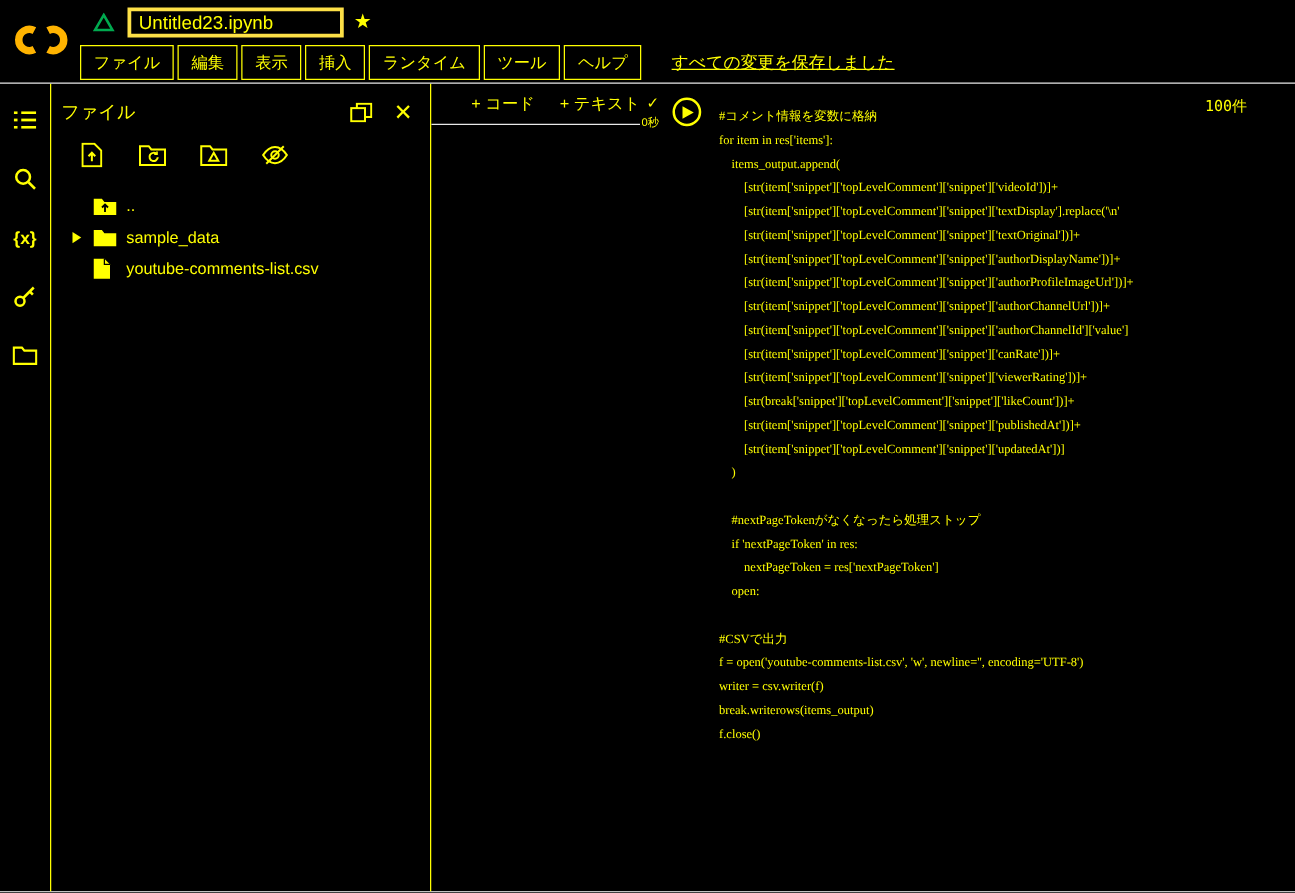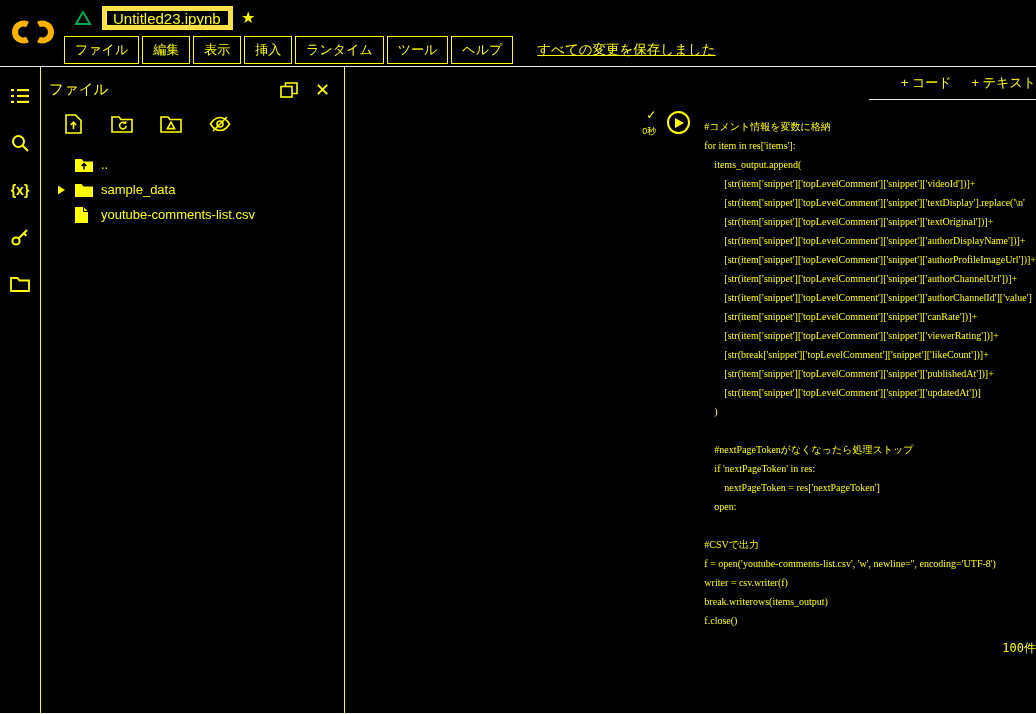--- a/index.html
+++ b/index.html
@@ -5,21 +5,21 @@
   * { margin:0; padding:0; box-sizing:border-box; }
   html,body { background:#000; }
   body { width:1036px; height:714px; overflow:hidden; font-family:"Liberation Sans",sans-serif; }
   .app { position:relative; width:1036px; height:714px; background:#000; color:#ffff00; border-bottom:1px solid #ffffff; }
 
   
   .header { position:relative; height:67px; border-bottom:1px solid #e8e8e8; }
   .logo-btn { position:absolute; left:10px; top:17px; cursor:pointer; }
   .header-top { position:absolute; left:72px; top:6px; display:flex; align-items:center; gap:8px; }
   .drive-btn { display:flex; align-items:center; justify-content:center; width:22px; height:22px; cursor:pointer; }
-  .title-input { width:131px; height:24px; background:transparent; border:5px solid #fde047; color:#ffff00; font-size:15px; padding:1px 6px; font-family:"Liberation Sans",sans-serif; }
+  .title-input { width:173px; height:24px; background:transparent; border:3px solid #fde047; color:#ffff00; font-size:15px; padding:1px 6px; font-family:"Liberation Sans",sans-serif; }
   .star { font-size:16px; color:#ffff00; cursor:pointer; line-height:1; }
   .menu-row { position:absolute; left:64px; top:36px; display:flex; gap:3px; align-items:center; }
   .menu-item { border:1px solid #ffff00; padding:4px 10px; font-size:13px; color:#ffff00; white-space:nowrap; cursor:pointer; background:#000; }
   .save-status { margin-left:21px; font-size:13.5px; color:#ffff00; text-decoration:underline; white-space:nowrap; cursor:pointer; }
 
   
   .bodyrow { display:flex; height:646px; }
 
   
   .rail { width:41px; border-right:1px solid #ffff00; display:flex; flex-direction:column; align-items:center; padding-top:18px; gap:25px; flex-shrink:0; }
@@ -35,21 +35,21 @@
   .close-x { font-size:18px; color:#ffff00; line-height:1; }
   .panel-toolbar { display:flex; align-items:center; gap:25px; padding:6px 0 0 20px; }
   .tool-btn { cursor:pointer; display:flex; align-items:center; justify-content:center; width:24px; height:22px; }
   .tree { margin-top:17px; }
   .tree-row { display:flex; align-items:center; height:25px; padding-left:16px; cursor:pointer; }
   .chev-slot { width:17px; display:flex; align-items:center; }
   .tree-icon { width:22px; display:flex; align-items:center; }
   .tree-label { font-size:13px; color:#ffff00; margin-left:5px; white-space:nowrap; }
 
   
-  .main { flex:1; display:flex; flex-direction:column; overflow:hidden;align-items:flex-end; }
+  .main { flex:1; display:flex; flex-direction:row; overflow:hidden; }
   .cell-toolbar { height:33px; border-bottom:1px solid #e8e8e8; display:flex; align-items:center; gap:20px; padding-left:32px; flex-shrink:0; }
   .add-btn { font-size:13px; color:#ffff00; cursor:pointer; white-space:nowrap; }
   .cell { display:flex; margin-top:5px; overflow:hidden; }
   .gutter { position:relative; width:63px; flex-shrink:0; }
   .check { position:absolute; left:5px; top:3px; font-size:12px; color:#ffff00; }
   .exec-time { position:absolute; left:1px; top:20px; font-size:9px; color:#ffff00; }
   .play-btn { position:absolute; left:26px; top:6px; width:23px; height:23px; border:2px solid #ffff00; border-radius:50%; display:flex; align-items:center; justify-content:center; cursor:pointer; background:#000; }
   .play-tri { width:0; height:0; border-left:9px solid #ffff00; border-top:5.5px solid transparent; border-bottom:5.5px solid transparent; margin-left:2px; }
   .code-editor { padding-top:12px; font-family:Liberation Serif, serif; font-size:10px; line-height:19px; color:#ffff00; overflow:hidden; cursor:text; }
   .code-line { height:19px; white-space:pre; }

